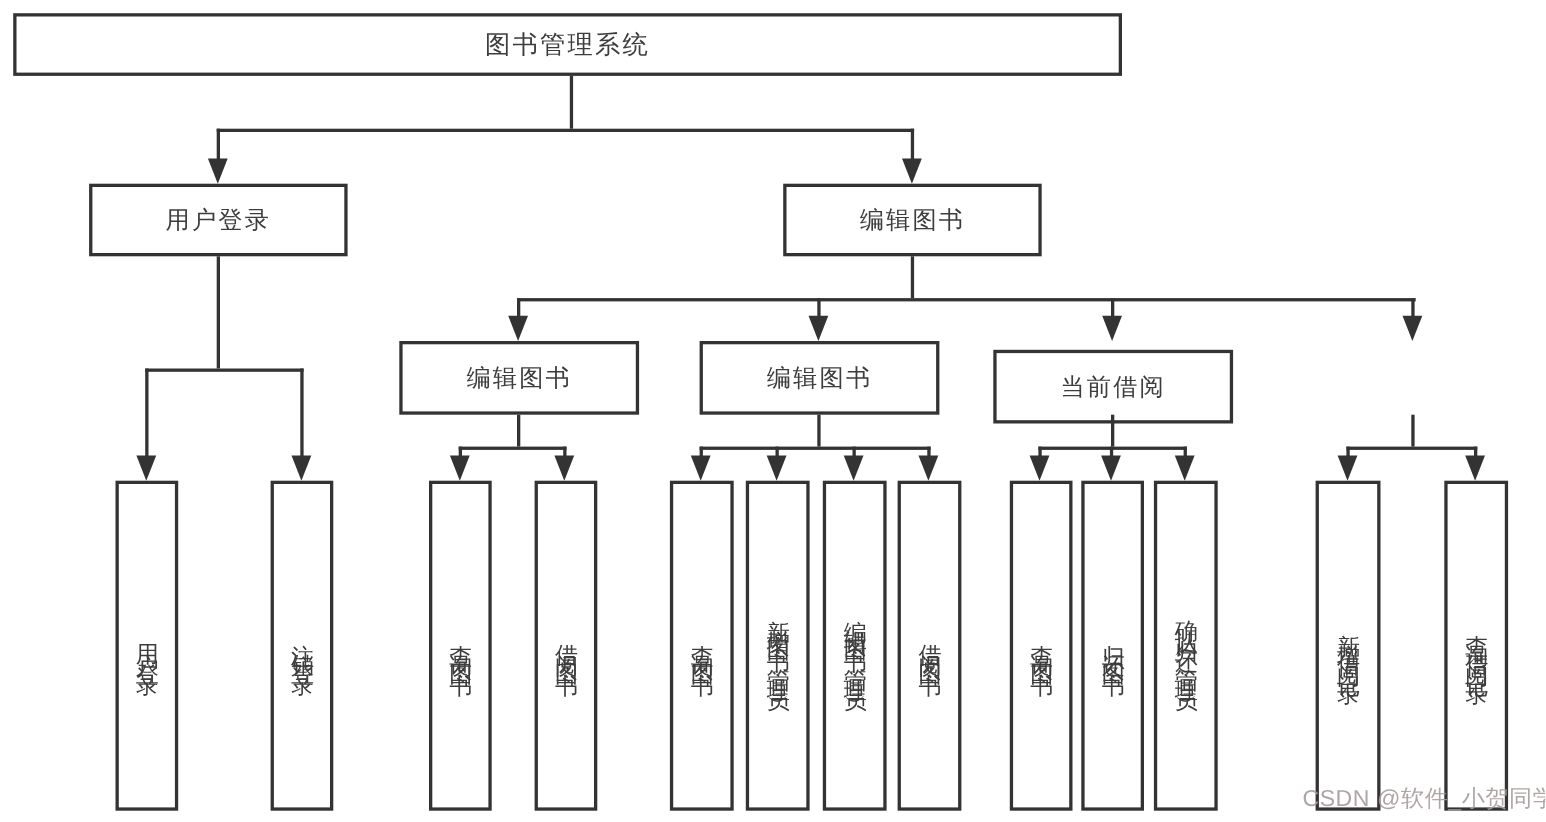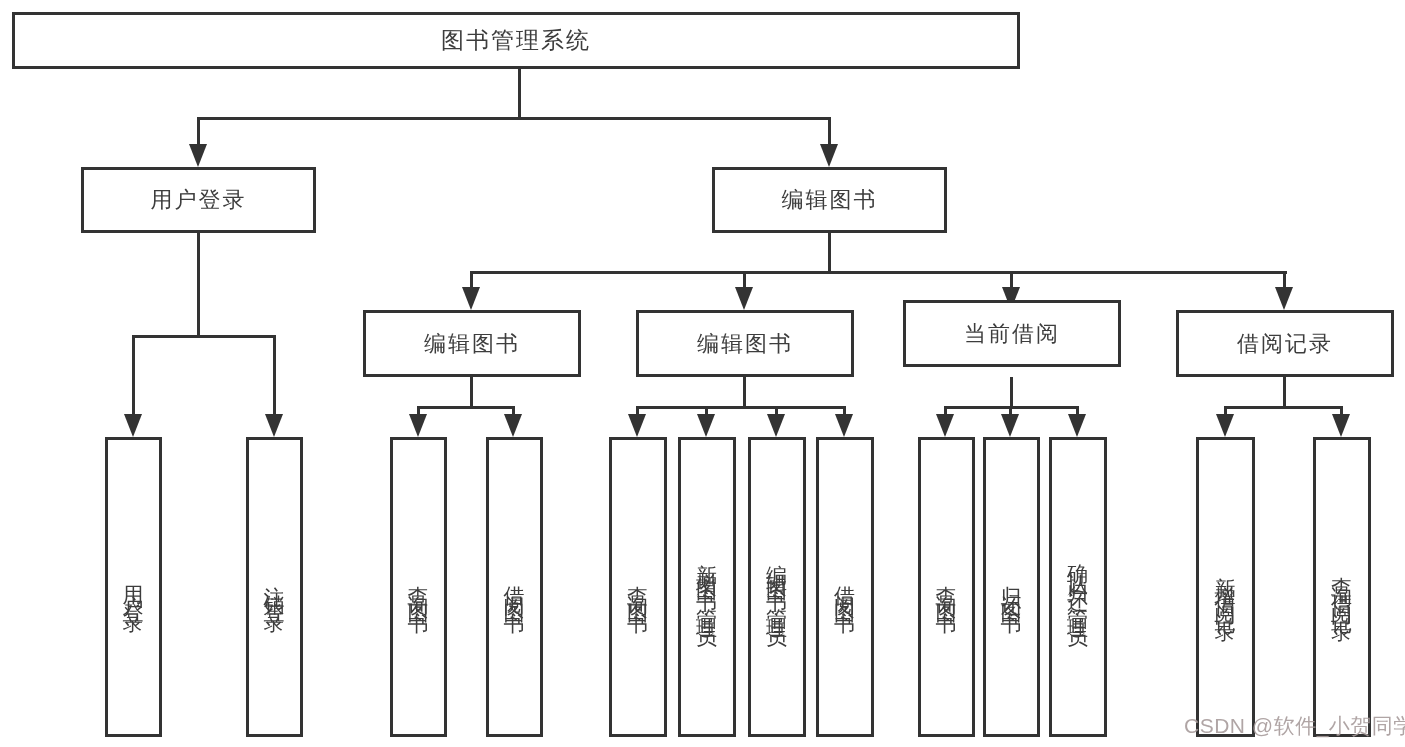--- a/index.html
+++ b/index.html
@@ -86,22 +86,21 @@
   <div class="ah" style="left:462px; top:287px;"></div>
   <div class="ln" style="left:743px; top:271px; width:3px; height:20px;"></div>
   <div class="ah" style="left:735px; top:287px;"></div>
   <div class="ln" style="left:1010px; top:271px; width:3px; height:20px;"></div>
   <div class="ah" style="left:1002px; top:287px;"></div>
   <div class="ln" style="left:1283px; top:271px; width:3px; height:20px;"></div>
   <div class="ah" style="left:1275px; top:287px;"></div>
 
   <div class="node h" style="left:363px; top:310px; width:218px; height:67px;">编辑图书</div>
   <div class="node h" style="left:636px; top:310px; width:218px; height:67px;">编辑图书</div>
-  <div class="node h" style="left:903px; top:300px; width:218px; height:67px;">当前借阅</div>
-  <div class="node h" style="left:1176px; top:310px; width:218px; height:67px;">借阅记录</div>
+  <div class="node h" style="left:903px; top:318px; width:218px; height:67px;">当前借阅</div>
 
   <div class="ln" style="left:470px; top:377px; width:3px; height:29px;"></div>
   <div class="ln" style="left:417px; top:406px; width:98px; height:3px;"></div>
   <div class="ln" style="left:417px; top:406px; width:3px; height:12px;"></div>
   <div class="ah" style="left:409px; top:414px;"></div>
   <div class="ln" style="left:512px; top:406px; width:3px; height:12px;"></div>
   <div class="ah" style="left:504px; top:414px;"></div>
 
   <div class="ln" style="left:743px; top:377px; width:3px; height:29px;"></div>
   <div class="ln" style="left:636px; top:406px; width:210px; height:3px;"></div>

